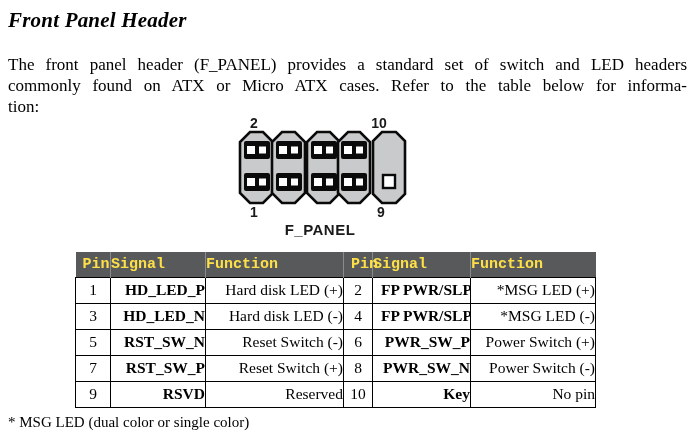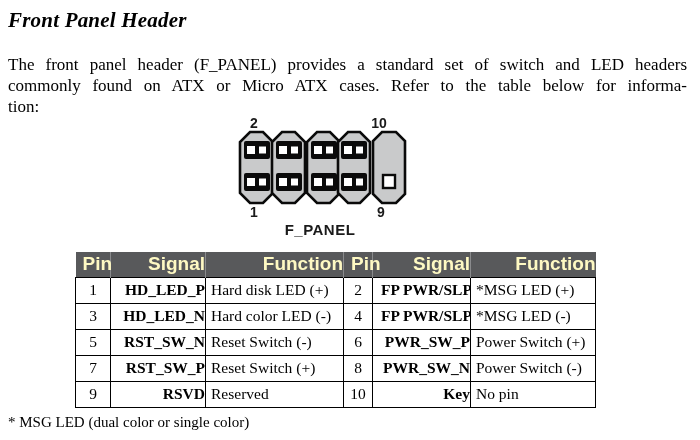--- a/index.html
+++ b/index.html
@@ -62,41 +62,41 @@
     position: absolute;
     left: 75px; top: 252px;
     width: 520px;
     border-collapse: collapse;
     table-layout: fixed;
     font-family: "Liberation Serif", serif;
     font-size: 15.5px;
   }
   .pintable th {
     background: var(--header-bg, #58595b);
-    color: #fef9c3;
-    font-family: Liberation Sans, sans-serif;
-    font-size: 19px;
+    color: #fde047;
+    font-family: Liberation Mono, monospace;
+    font-size: 15px;
     font-weight: bold;
     height: 25px;
     border: none;
     white-space: nowrap;
   }
   .pintable th + th { border-left: 1px solid #8a8b8d; }
   .pintable th.h-pin { text-align: left; padding-left: 7px; }
-  .pintable th.h-mid { text-align: right; margin-left: 8px; }
+  .pintable th.h-mid { text-align: left; margin-left: 8px; }
   .pintable td {
     border: 1px solid #000000;
     height: 26px;
     white-space: nowrap;
     overflow: hidden;
     color: #000000;
   }
   .pintable td.num { text-align: center; }
   .pintable td.sig { text-align: right; padding-left: 8px; font-weight: bold; }
-  .pintable td.fn  { text-align: left; padding-left: 5px; }
+  .pintable td.fn  { text-align: right; padding-left: 5px; }
   .footnote {
     position: absolute;
     left: 8px; top: 414px;
     font-size: 15px;
     color: #000000;
   }
 </style>
 </head>
 <body>
 
@@ -195,21 +195,21 @@
         <td class="num">1</td>
         <td class="sig">HD_LED_P</td>
         <td class="fn">Hard disk LED (+)</td>
         <td class="num">2</td>
         <td class="sig">FP PWR/SLP</td>
         <td class="fn">*MSG LED (+)</td>
       </tr>
       <tr>
         <td class="num">3</td>
         <td class="sig">HD_LED_N</td>
-        <td class="fn">Hard color LED (-)</td>
+        <td class="fn">Hard disk LED (-)</td>
         <td class="num">4</td>
         <td class="sig">FP PWR/SLP</td>
         <td class="fn">*MSG LED (-)</td>
       </tr>
       <tr>
         <td class="num">5</td>
         <td class="sig">RST_SW_N</td>
         <td class="fn">Reset Switch (-)</td>
         <td class="num">6</td>
         <td class="sig">PWR_SW_P</td>

